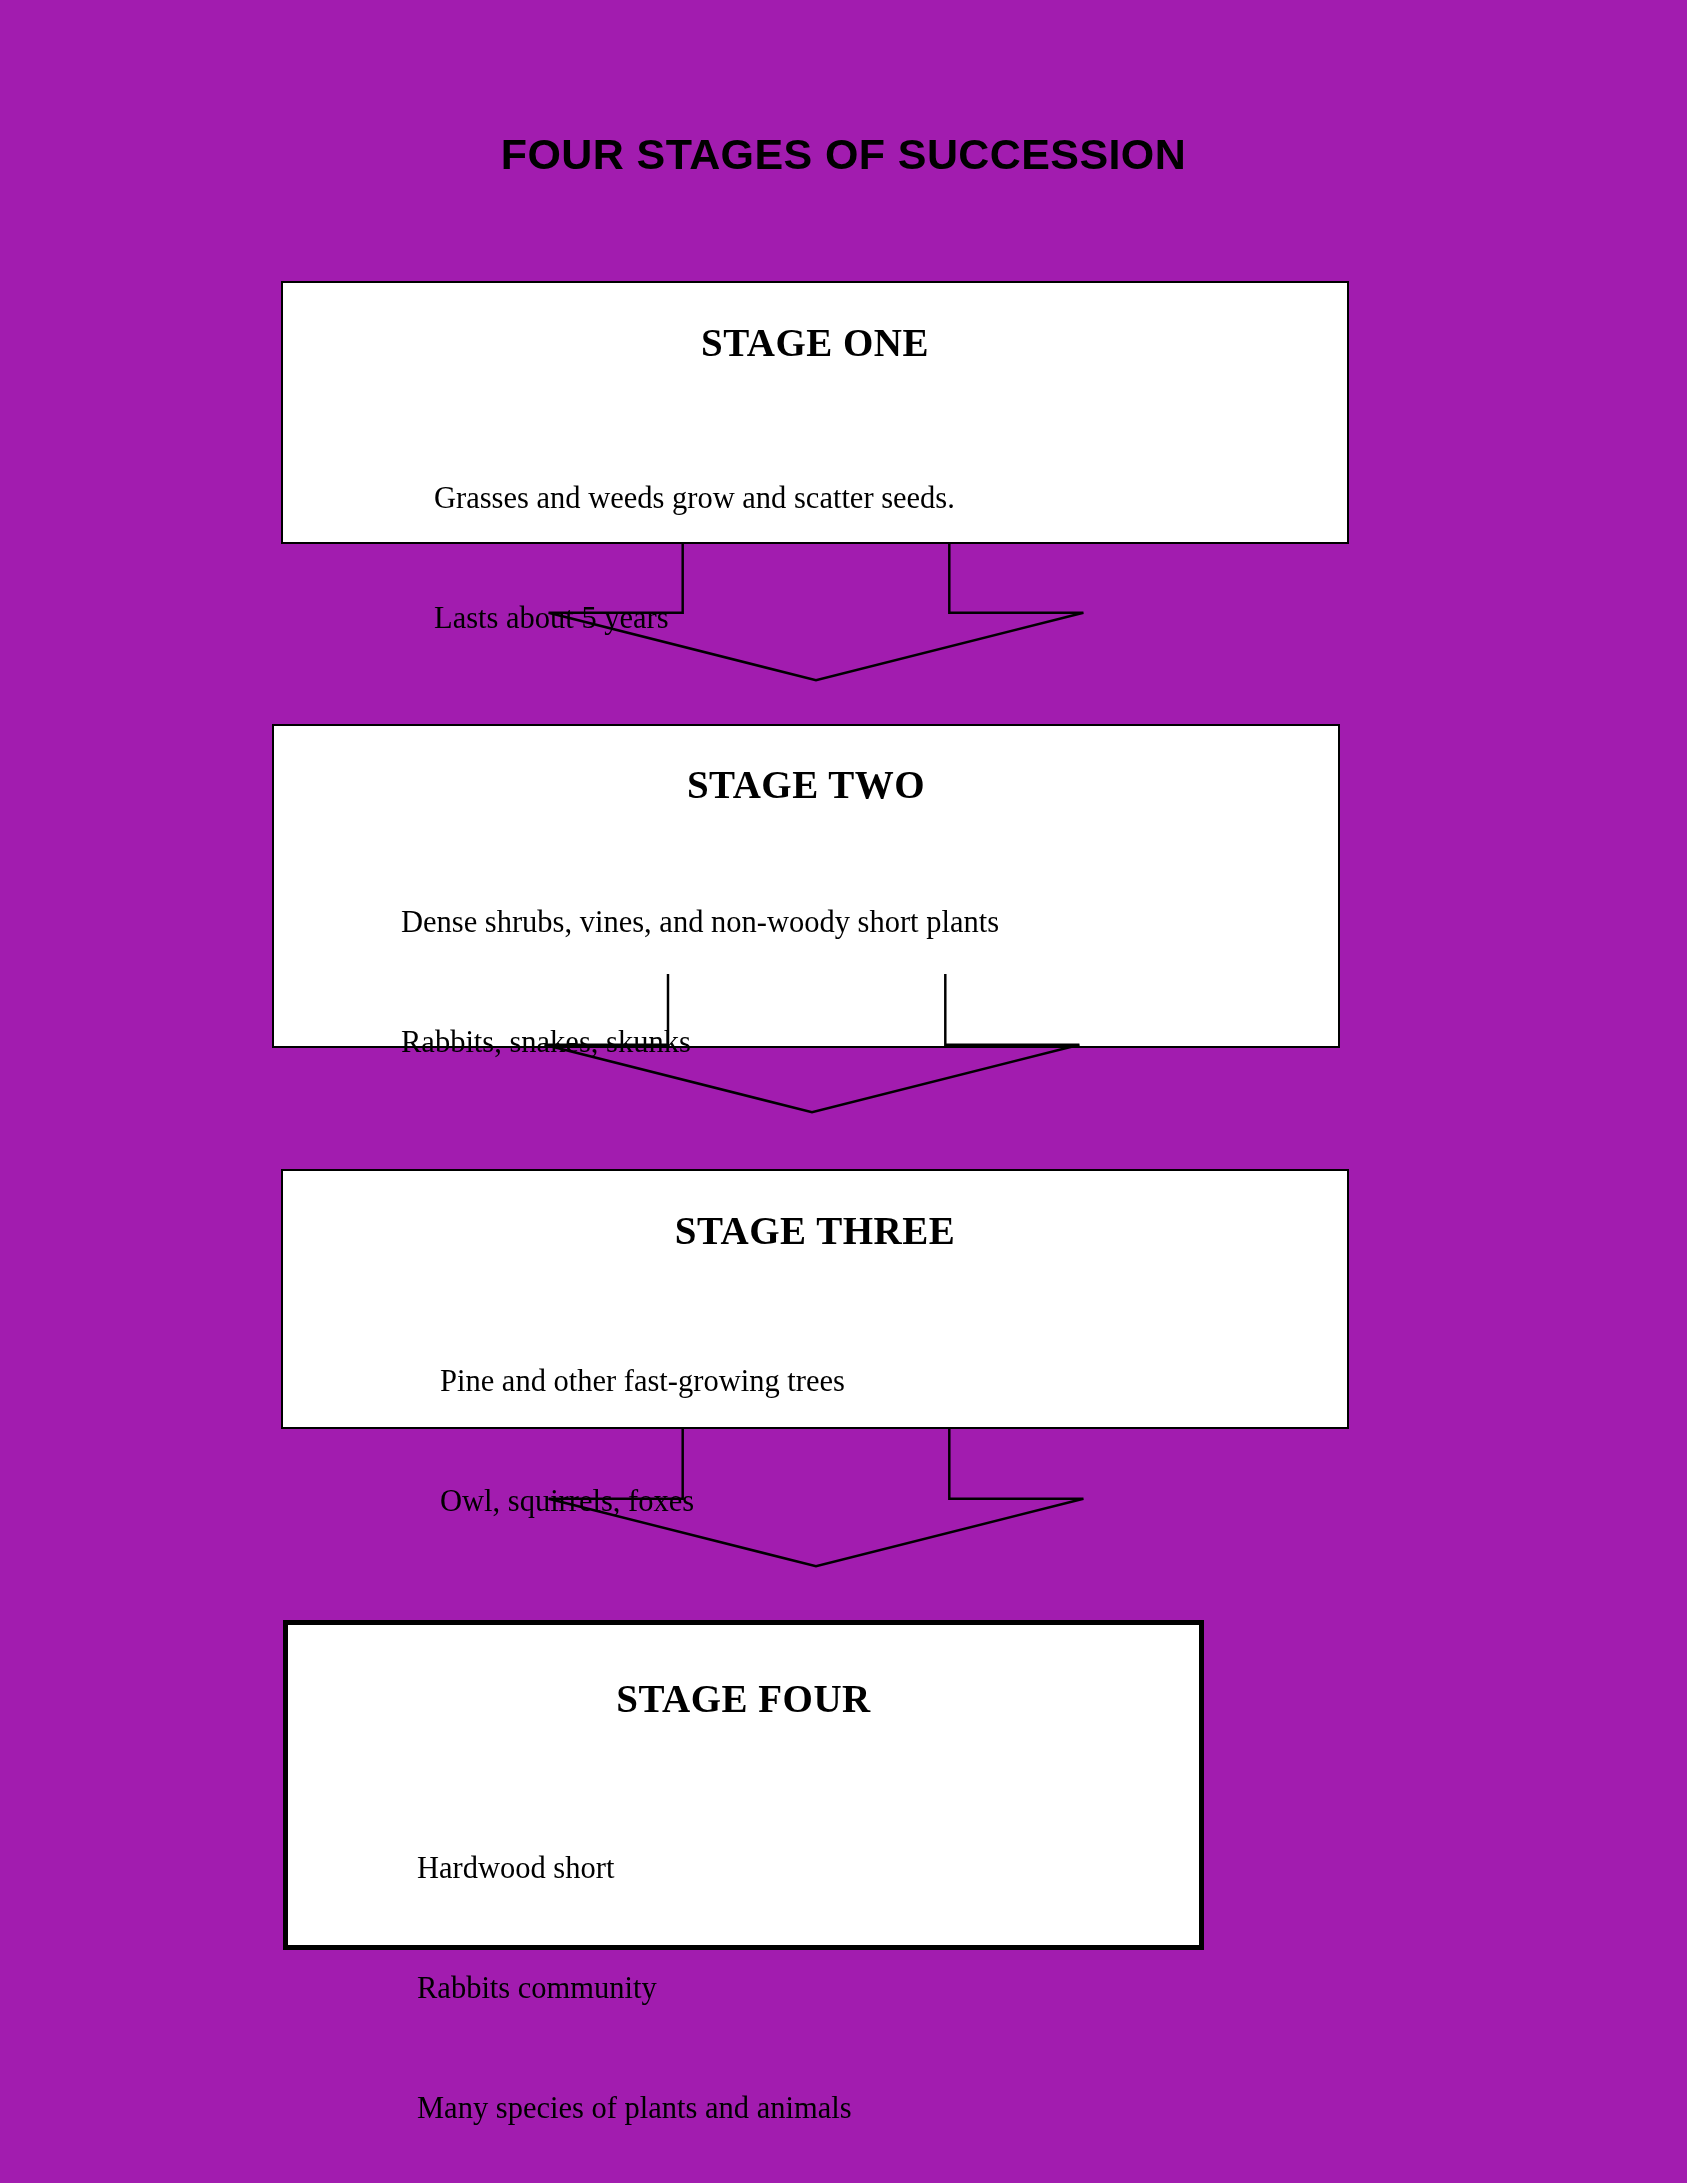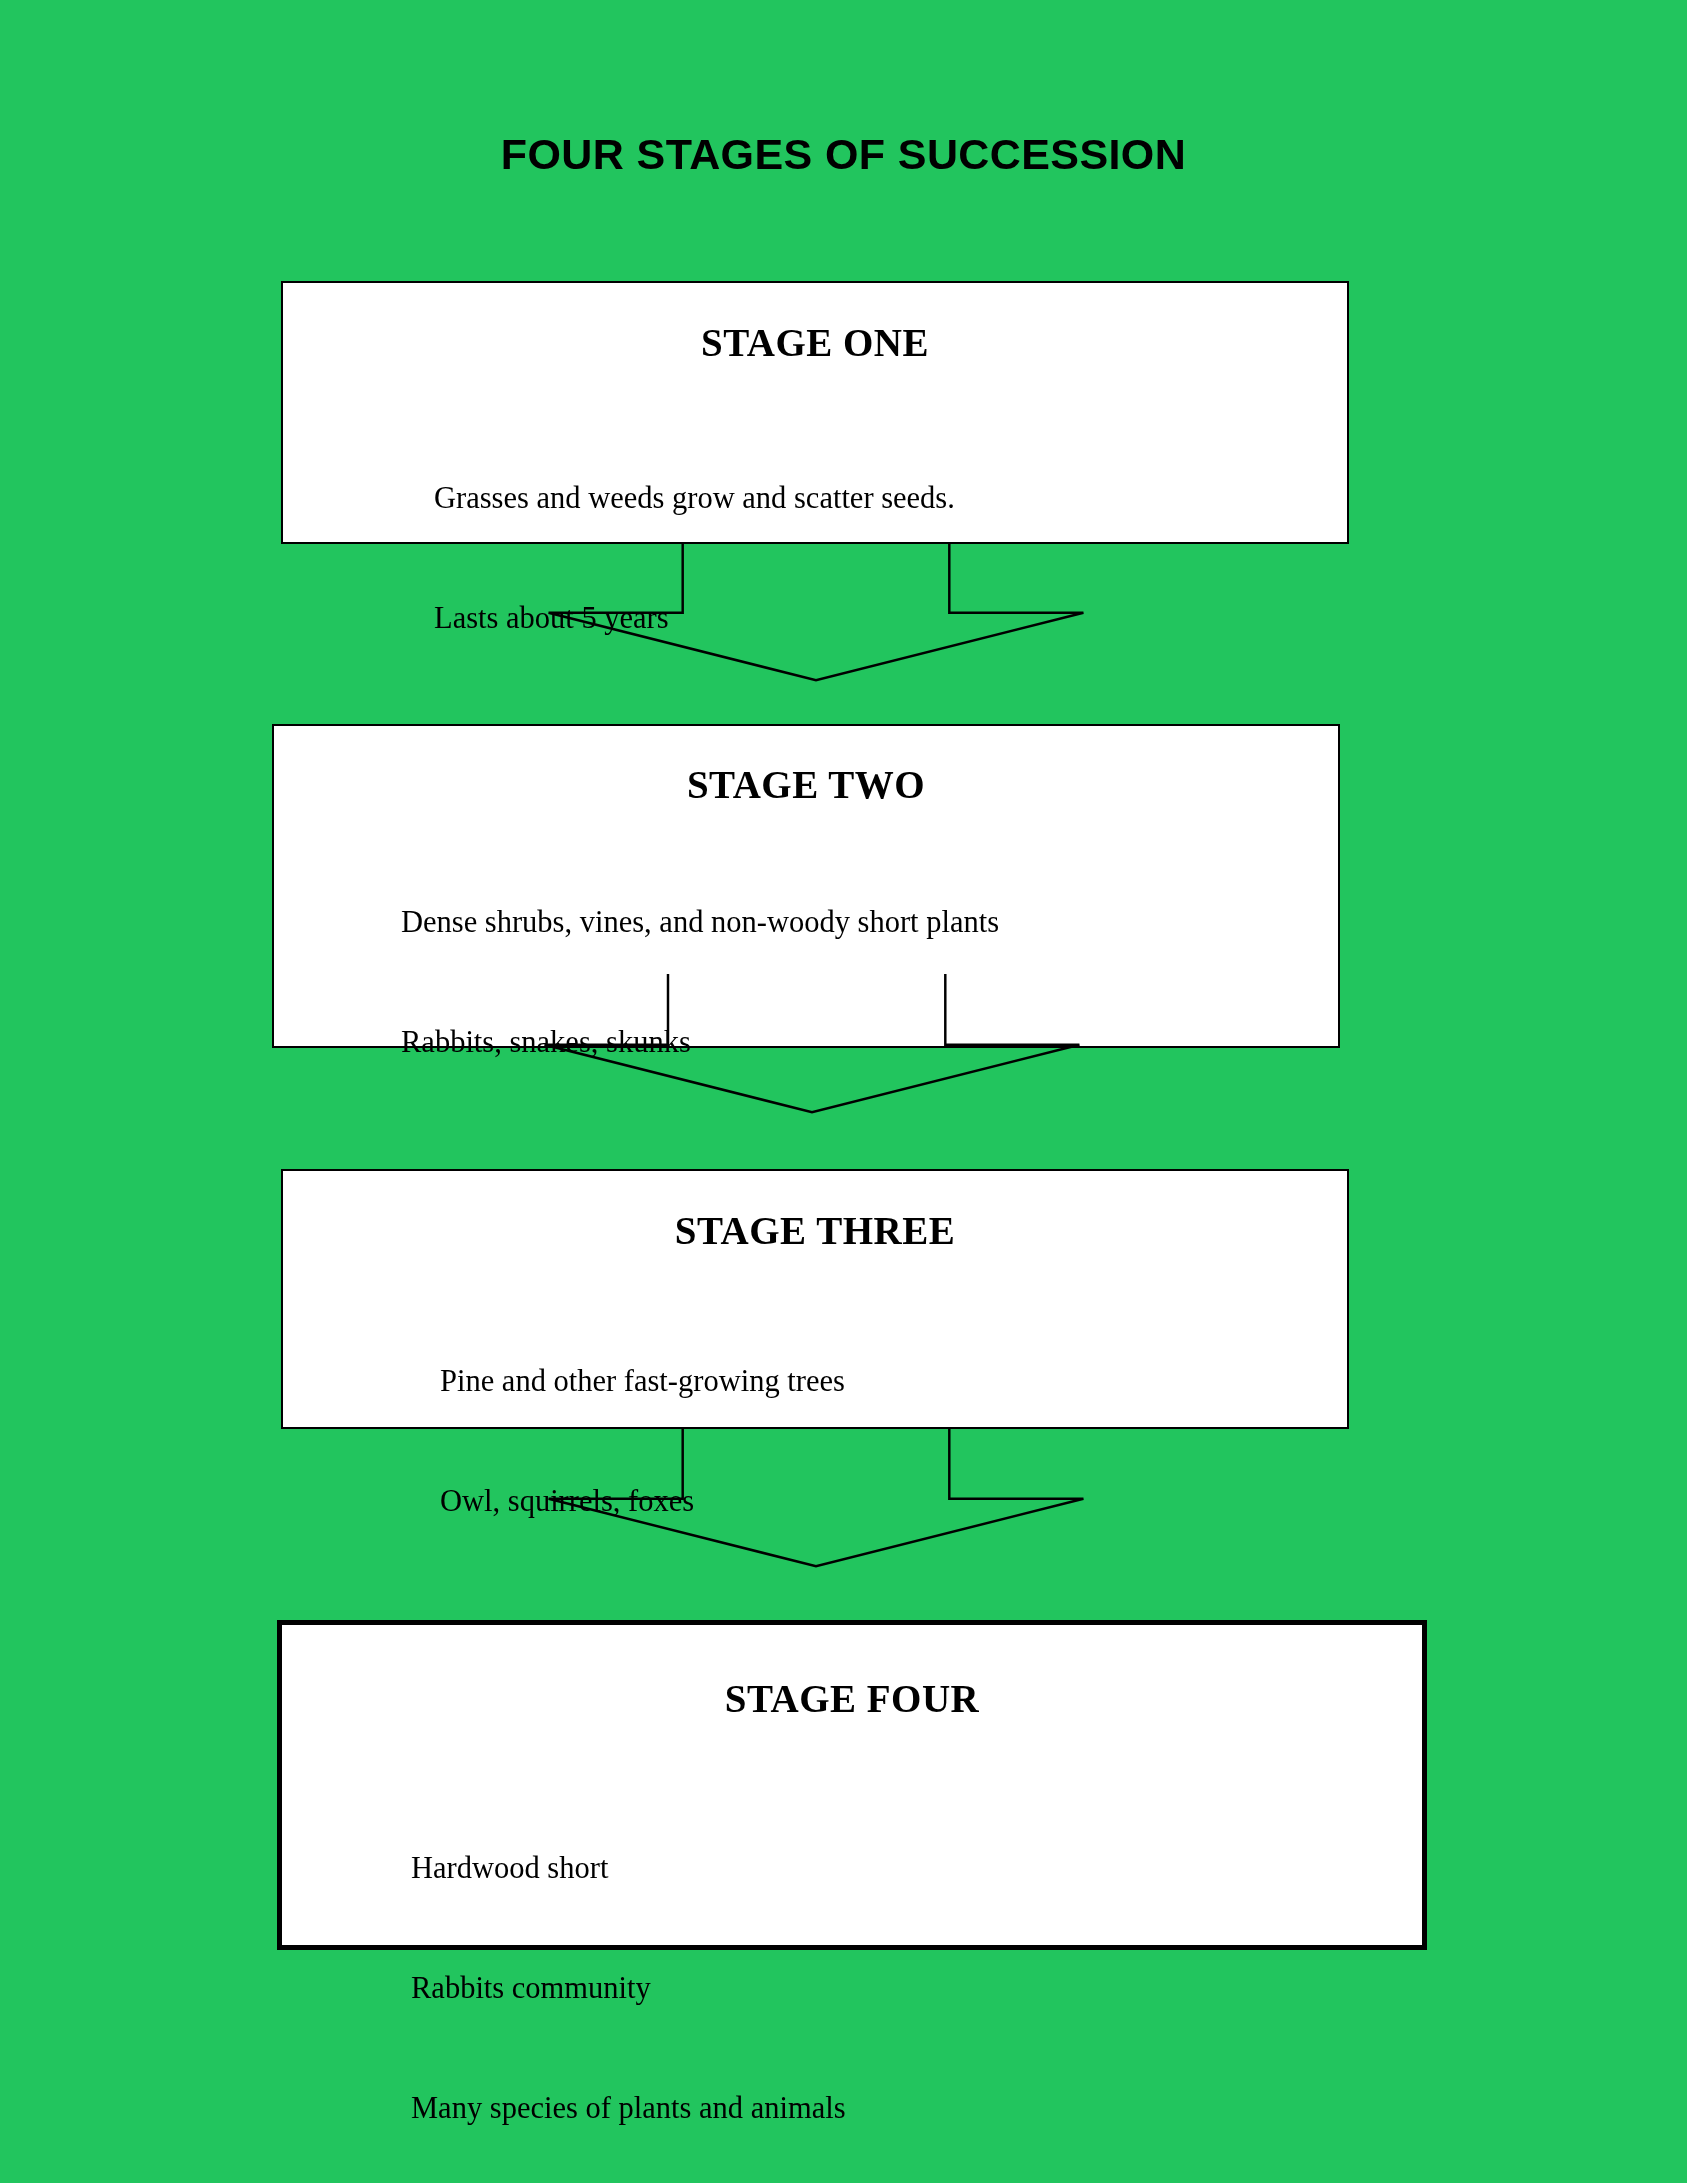--- a/index.html
+++ b/index.html
@@ -4,21 +4,21 @@
 <style>
   html, body {
     margin: 0;
     padding: 0;
     background: #ffffff;
   }
   .page {
     position: relative;
     width: 1687px;
     height: 2183px;
-    background: #22c55e;
+    background: #a21caf;
     overflow: hidden;
     font-family: "Liberation Serif", "DejaVu Serif", serif;
     color: #000000;
   }
 
   
   .doc-title {
     position: absolute;
     left: 0;
     top: 130px;
@@ -111,21 +111,21 @@
     <div class="stage-lines" style="left:157px; top:110px;">
       <div>Pine and other fast-growing trees</div>
       <div>Owl, squirrels, foxes</div>
     </div>
   </div>
 
   <svg class="arrow-svg" style="left:544px; top:1428px;" width="544" height="144" viewBox="0 0 660 175">
     <path class="arrow-path" d="M 168 0 L 168 86 L 5 86 L 330 168 L 655 86 L 492 86 L 492 0"></path>
   </svg>
 
-  <div class="stage-box thick" style="left:277px; top:1620px; width:1150px; height:330px;">
+  <div class="stage-box thick" style="left:283px; top:1620px; width:921px; height:330px;">
     <div class="stage-title" style="top:51px;">STAGE FOUR</div>
     <div class="stage-lines" style="left:129px; top:143px;">
       <div>Hardwood short</div>
       <div>Rabbits community</div>
       <div>Many species of plants and animals</div>
     </div>
   </div>
 
 </div>
 

